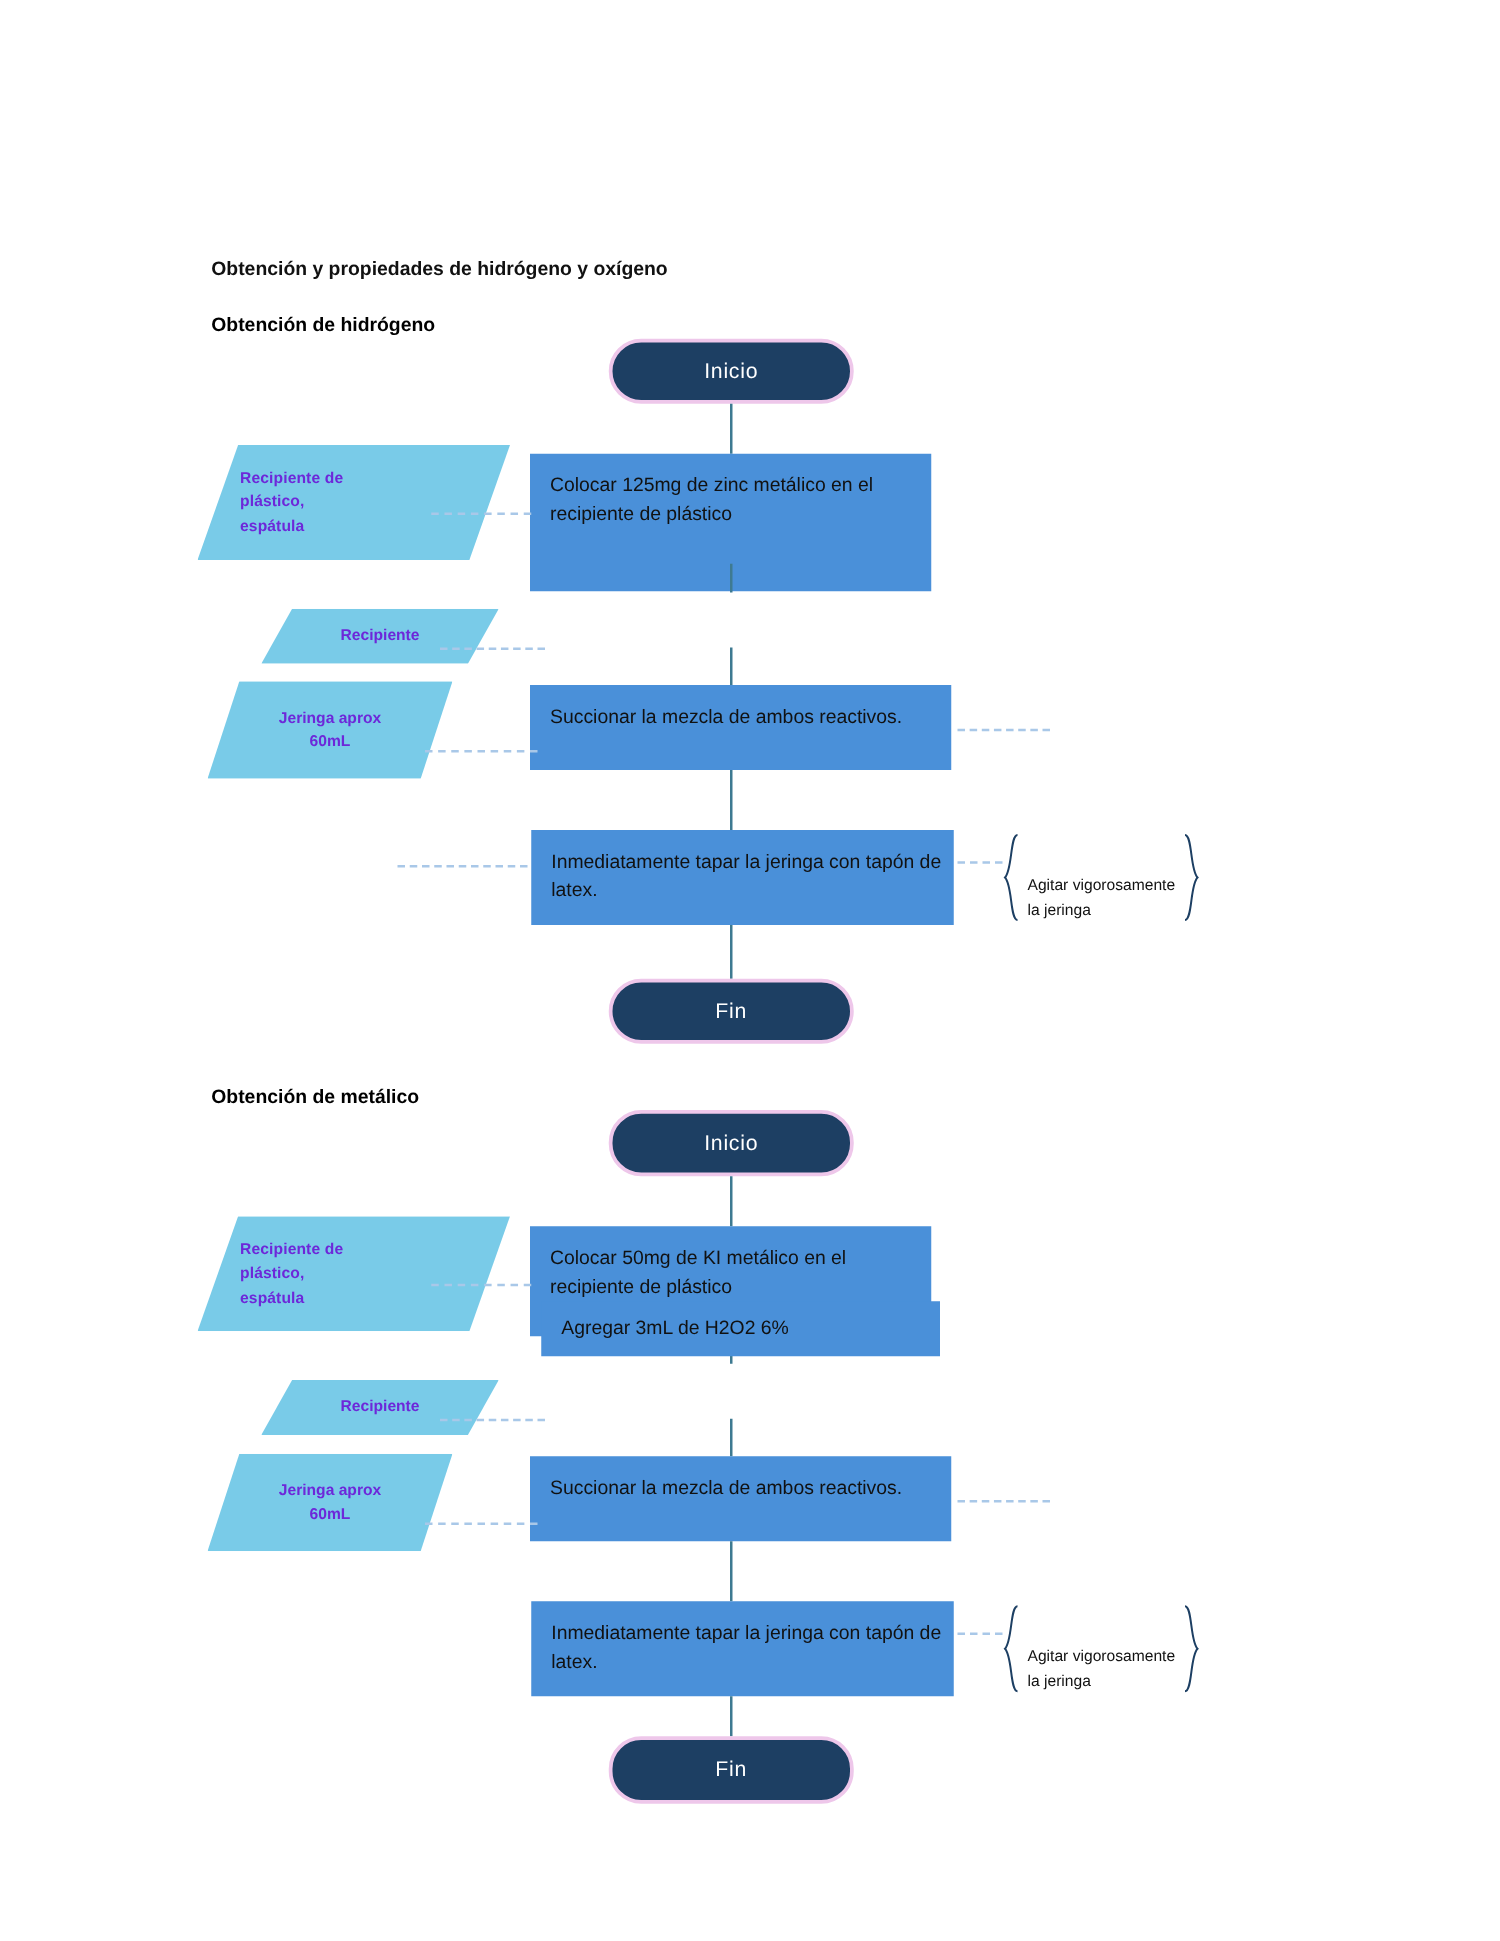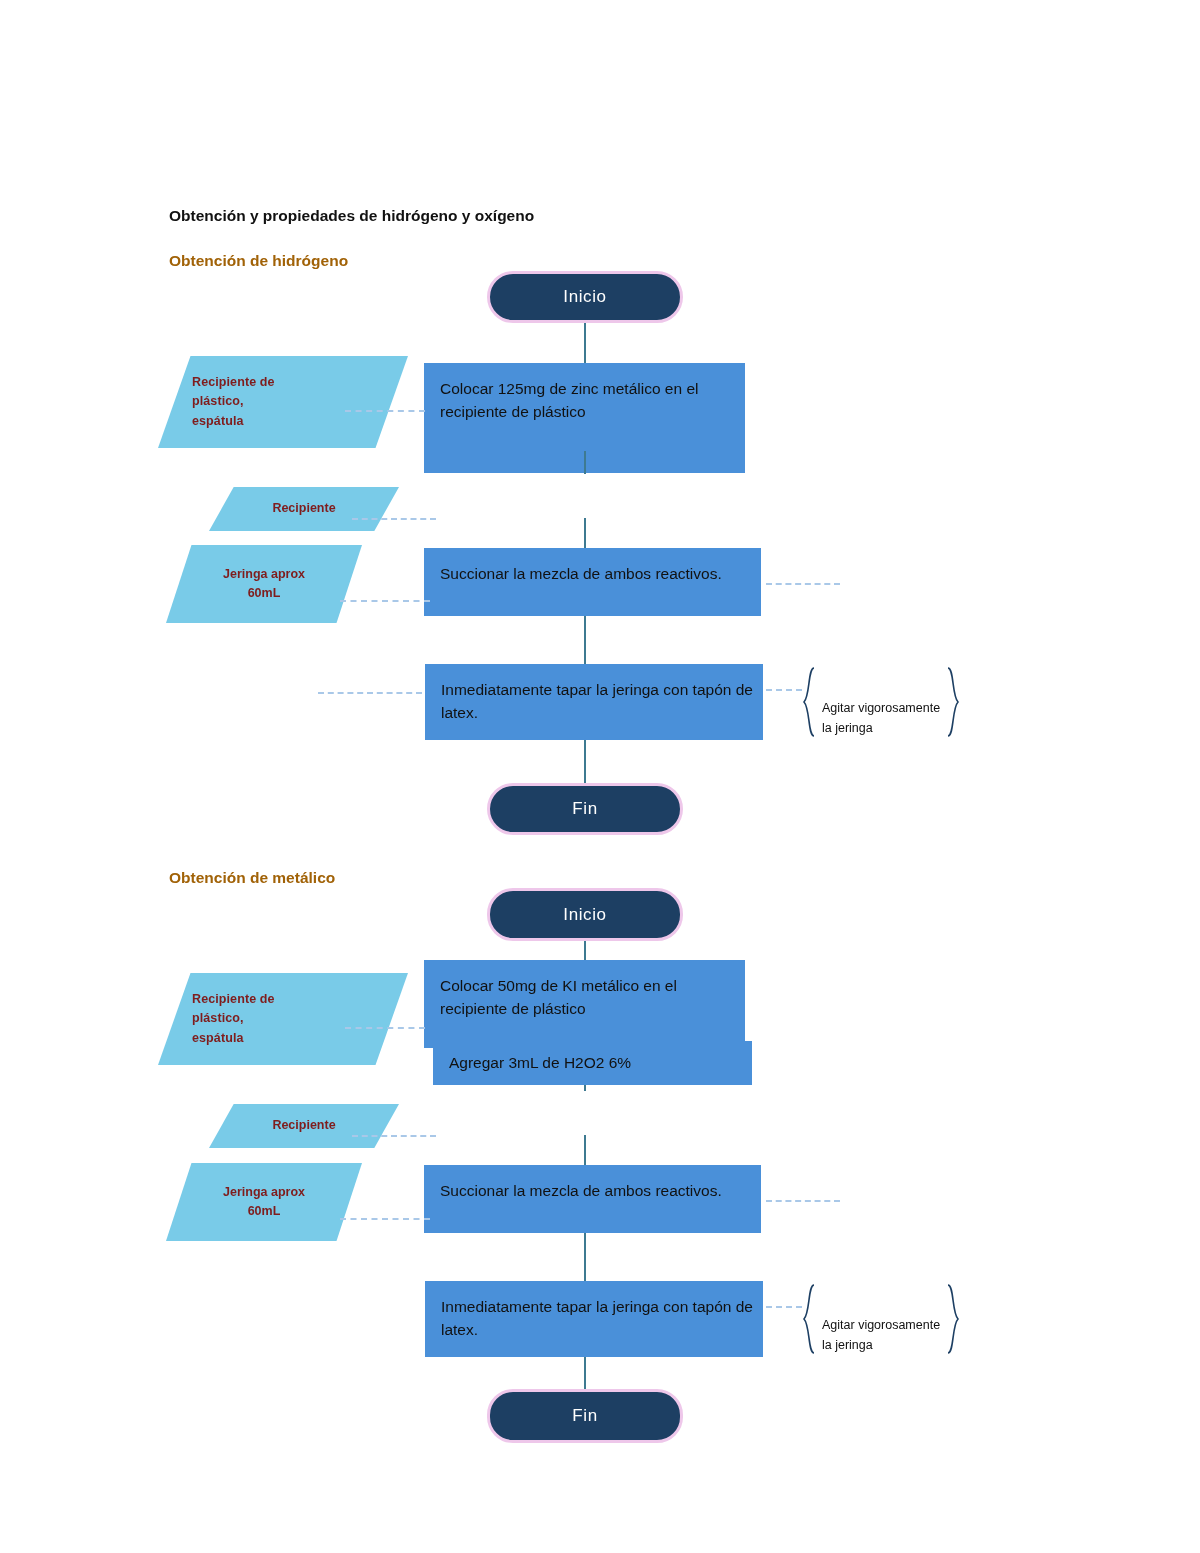--- a/index.html
+++ b/index.html
@@ -14,21 +14,21 @@
   .h-title{
     position:absolute;left:169px;top:168px;
     font-size:26px;font-weight:bold;letter-spacing:.2px;
     color:#1f9dfb;white-space:nowrap;
   }
   .h-sub{
     position:absolute;left:169px;top:207px;
     font-size:15.5px;font-weight:bold;color:#111;white-space:nowrap;
   }
   .h-sec{
-    position:absolute;font-size:15.5px;font-weight:bold;color:#a16207;white-space:nowrap;
+    position:absolute;font-size:15.5px;font-weight:bold;color:#000000;white-space:nowrap;
   }
 
   
   .pill{
     position:absolute;box-sizing:border-box;
     background:#1d3f63;border:3px solid #eec7ea;border-radius:26px;
     display:flex;align-items:center;justify-content:center;
     color:#ffffff;font-size:17px;letter-spacing:.6px;
   }
 
@@ -42,21 +42,21 @@
   }
   .proc.top-pad{align-items:flex-start;padding-top:14px;}
 
   
   .para{
     position:absolute;box-sizing:border-box;
     background:#79cbe8;
     -webkit-clip-path:polygon(13% 0,100% 0,87% 100%,0 100%);
     clip-path:polygon(13% 0,100% 0,87% 100%,0 100%);
     display:flex;align-items:center;
-    font-size:12.5px;line-height:1.55;color:#7f1d1d;
+    font-size:12.5px;line-height:1.55;color:#6d28d9;
   }
   .para.lt{justify-content:flex-start;padding-left:34px;font-weight:bold;letter-spacing:.1px;}
   .para.ctr{justify-content:center;text-align:center;font-weight:bold;}
   .para .ptxt{white-space:pre-line;}
 
   
   .vline{position:absolute;width:2px;background:#3e7a91;}
   .dash{
     position:absolute;height:0;
     border-top:2px dashed #a9c8e8;
@@ -139,21 +139,21 @@
   <div class="vline" style="left:584px;top:740px;height:43px;"></div>
 
   <div class="pill" style="left:487px;top:783px;width:196px;height:52px;">Fin</div>
 
   <div class="h-sec" style="left:169px;top:869px;">Obtención de metálico</div>
 
   <div class="pill" style="left:487px;top:888px;width:196px;height:53px;">Inicio</div>
 
   <div class="vline" style="left:584px;top:941px;height:40px;"></div>
 
-  <div class="proc top-pad" style="left:424px;top:960px;width:321px;height:88px;">Colocar 50mg de KI metálico en el recipiente de plástico</div>
+  <div class="proc top-pad" style="left:424px;top:981px;width:321px;height:88px;">Colocar 50mg de KI metálico en el recipiente de plástico</div>
   <div class="para lt" style="left:158px;top:973px;width:250px;height:92px;">
     <span class="ptxt">Recipiente de
 plástico,
 espátula</span>
   </div>
   <div class="dash" style="left:345px;top:1027px;width:80px;"></div>
 
   <div class="vline" style="left:584px;top:1069px;height:22px;"></div>
 
   <div class="proc" style="left:433px;top:1041px;width:319px;height:44px;">Agregar 3mL de H2O2 6%</div>

